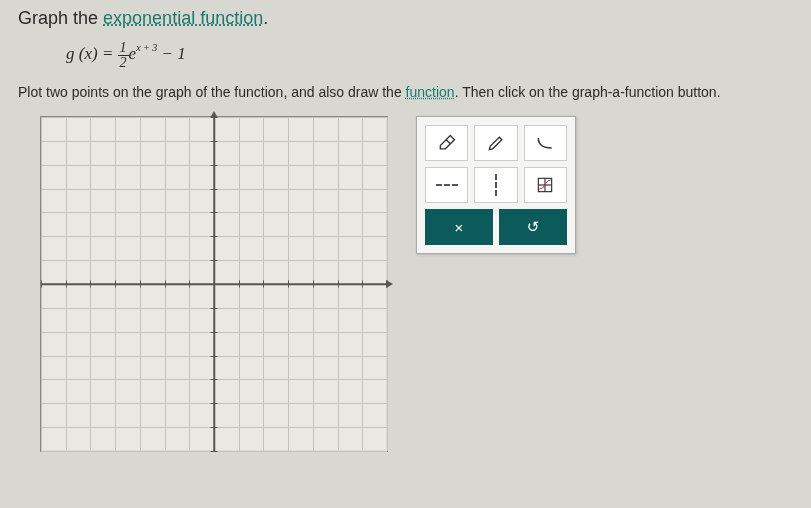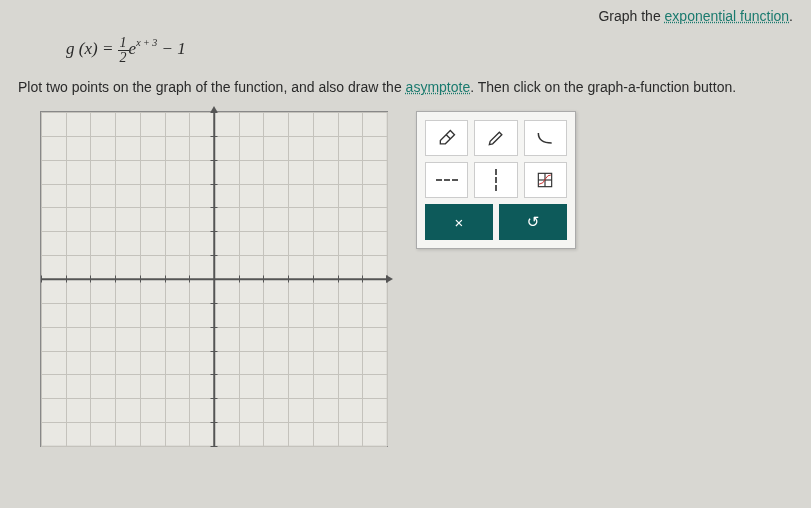--- a/index.html
+++ b/index.html
@@ -6,23 +6,22 @@
     body {
       background: #d8d7d2;
       font-family: Arial, sans-serif;
       color: #2a2a2a;
       width: 811px;
       height: 508px;
       padding: 8px 18px;
       position: relative;
     }
     .header-line {
-      font-size: 14px;
+      font-size: 18px;
       margin-bottom: 10px;
-      text-align: right;
     }
     .link-text {
       color: #1a7a6e;
       text-decoration: underline dotted;
     }
     .formula {
       margin: 12px 0 14px 48px;
       font-size: 17px;
       font-family: 'Times New Roman', serif;
       font-style: italic;
@@ -132,21 +131,21 @@
 
 <div class="formula">
   <span>g</span> (<span>x</span>) =
   <span class="frac">
     <span class="num">1</span>
     <span class="den">2</span>
   </span><span>e</span><span class="sup">x + 3</span><span> − 1</span>
 </div>
 
 <div class="instruction">
-  <span>Plot two points on the graph of the function, and also draw the </span><span class="link-text">asymptote</span><span>. Then click on the graph-a-function button.</span>
+  <span>Plot two points on the graph of the function, and also draw the </span><span class="link-text">function</span><span>. Then click on the graph-a-function button.</span>
 </div>
 
 <div class="workspace">
   <div class="graph-canvas">
     <div class="axis-v"></div>
     <div class="axis-h"></div>
     <div class="arrow arrow-up"></div>
     <div class="arrow arrow-right"></div>
   <div class="grid-line-v" style="left: 0%;"></div>
       <div class="tick tick-x" style="left: 0%;"></div>

